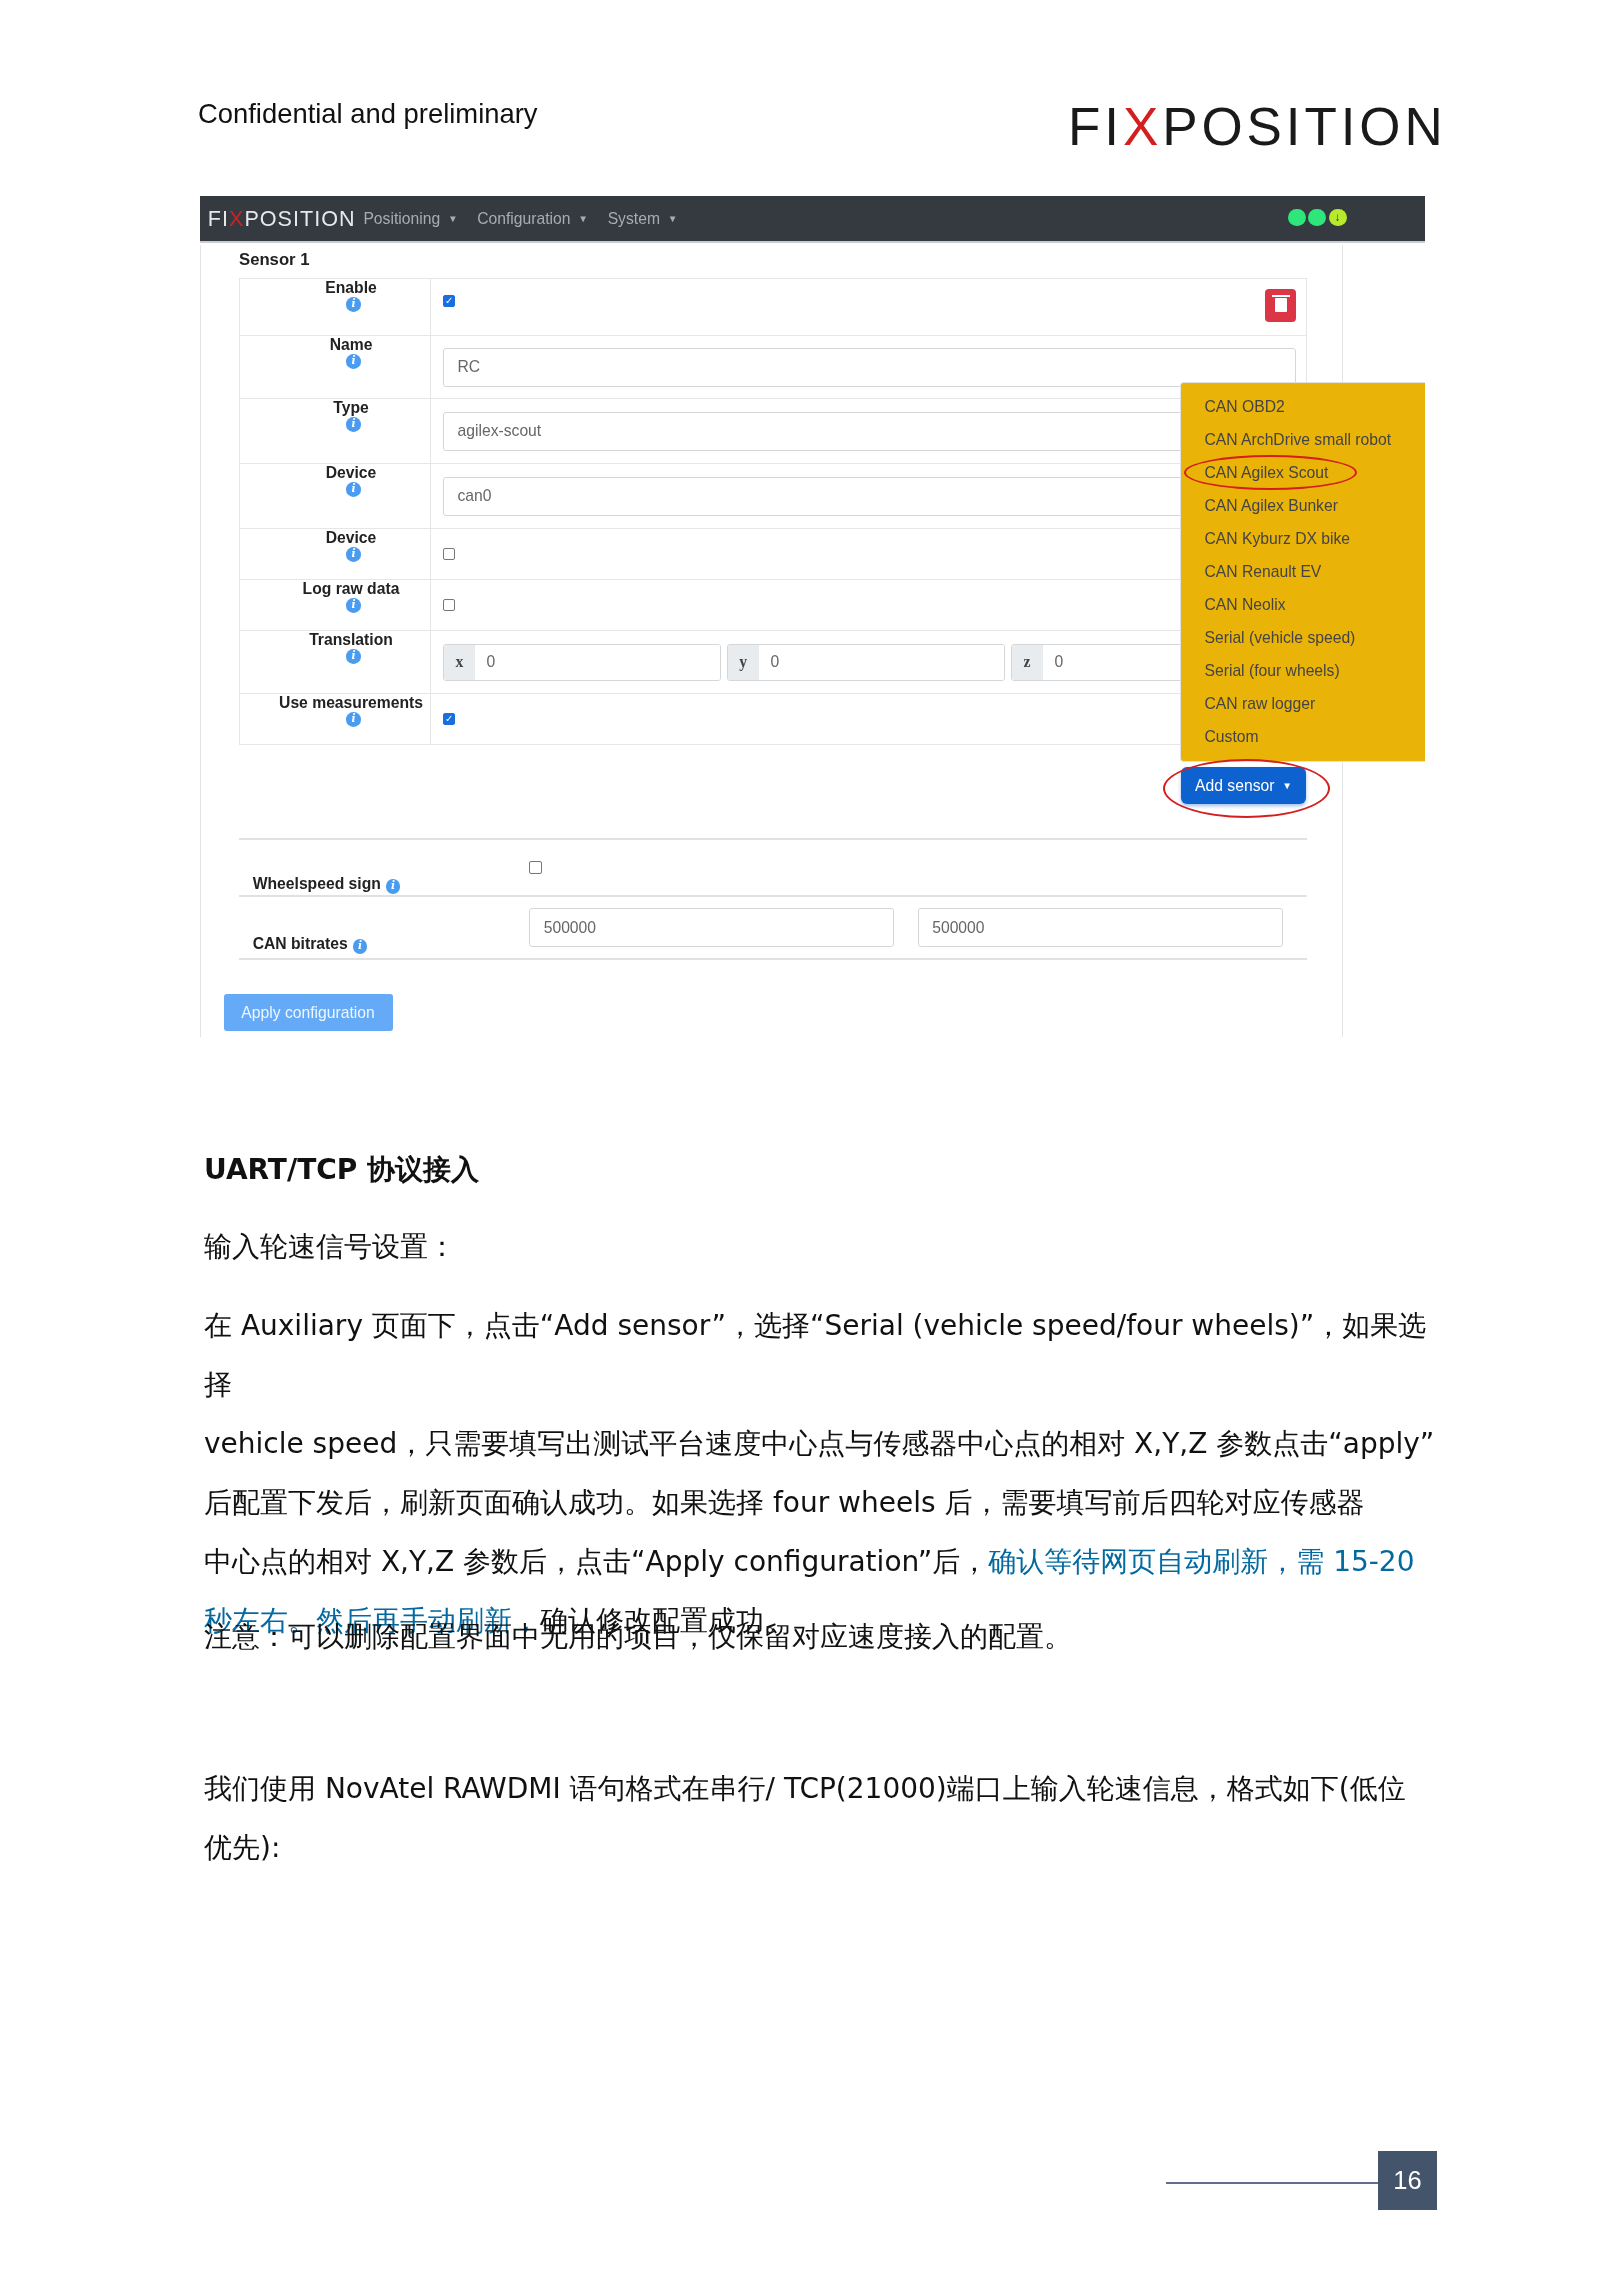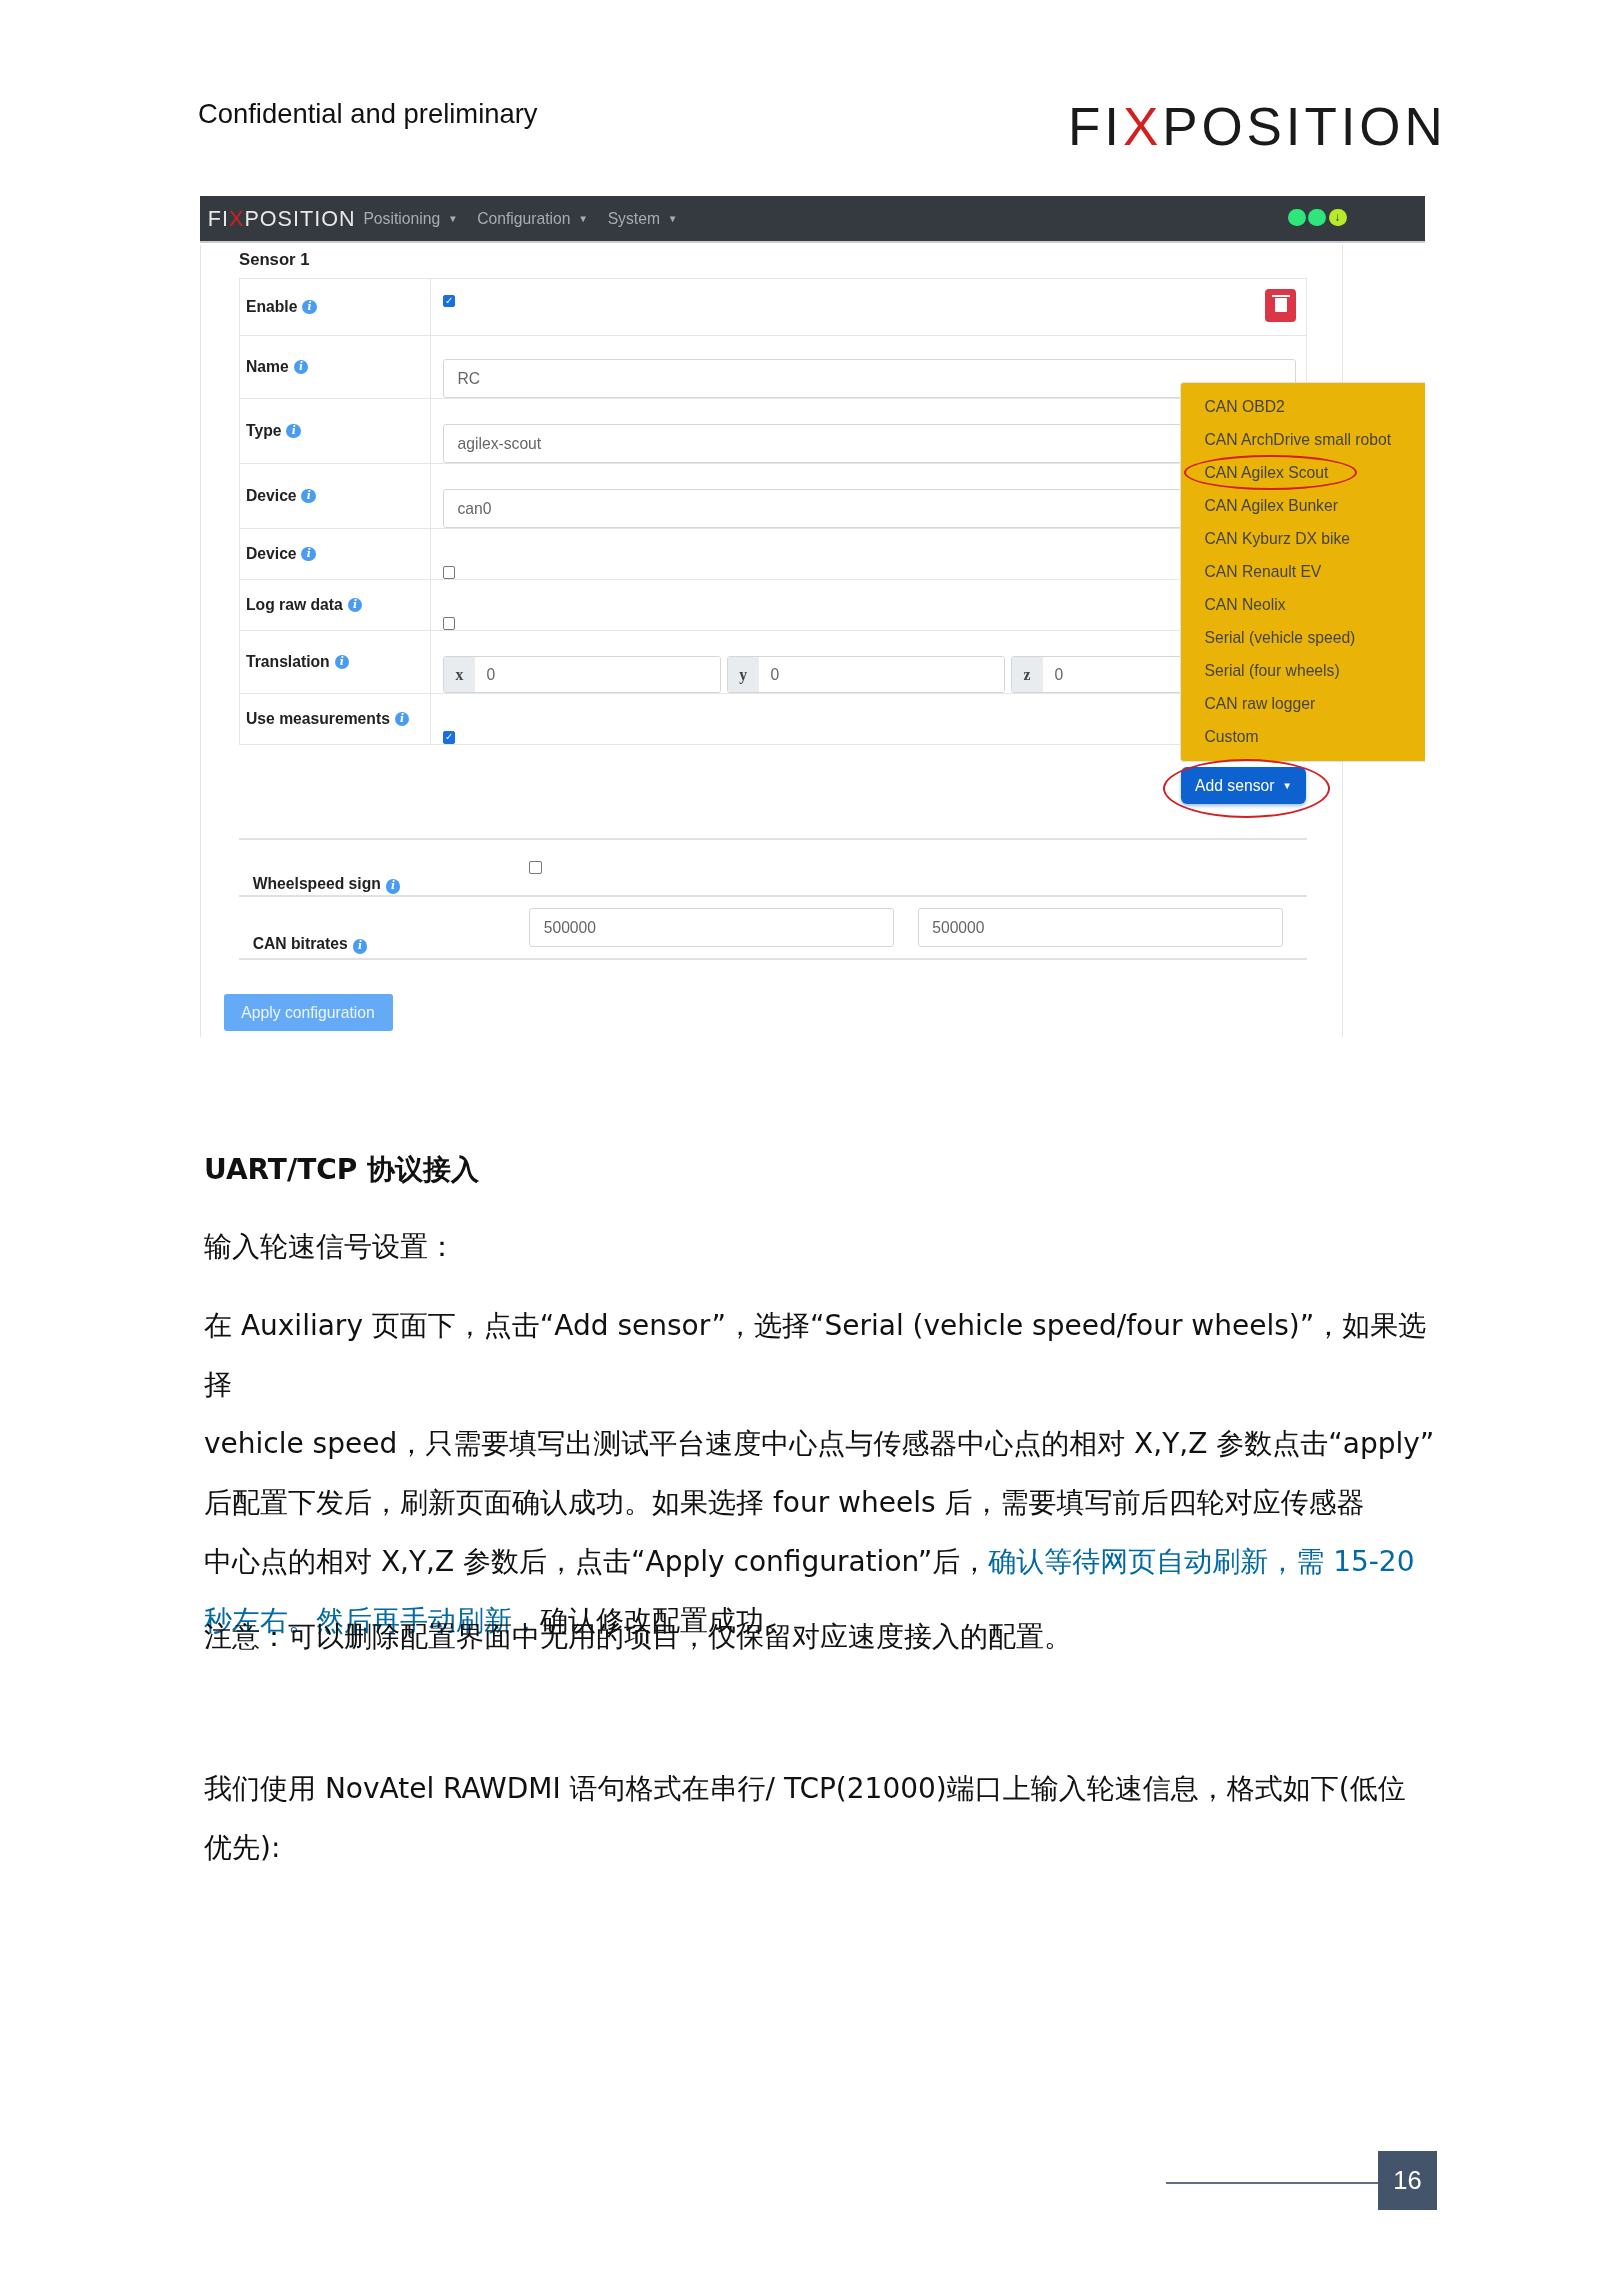--- a/index.html
+++ b/index.html
@@ -17,23 +17,23 @@
   .nav-item { color: #a8acb1; font-size: 15.7px; margin-right: 19.6px; display: flex; align-items: center; }
   .nav-item .caret { font-size: 9.8px; margin-left: 7.8px; }
   .status-dots { position: absolute; left: 1088px; top: 12.7px; display: flex; gap: 2.9px; }
   .dot { width: 17.6px; height: 17.6px; border-radius: 50%; background: #2ee67a; }
   .dot.dl { background: #b6ea2b; color: #2b2f33; font-size: 11.8px; display:flex; align-items:center; justify-content:center; font-weight:bold; }
   .vline { position: absolute; top: 49px; width: 1px; background: #e2e4e6; }
 
   .sensor-title { position: absolute; left: 39px; top: 54px; font-size: 16.7px; font-weight: bold; color: #222; }
   .tbl { position: absolute; left: 39px; top: 82px; width: 1068px; border-top: 1px solid #e4e6e8; }
   .row { position: relative; border-bottom: 1px solid #e4e6e8; display: flex; }
-  .row .lbl { width: 192px; border-left: 1px solid #e4e6e8; border-right: 1px solid #e4e6e8; padding-left: 6px; display: flex; align-items: center; font-size: 15.7px; font-weight: bold; color: #222; }
+  .row .lbl { width: 192px; border-left: 1px solid #e4e6e8; border-right: 1px solid #e4e6e8; padding-left: 32px; display: flex; align-items: center; font-size: 15.7px; font-weight: bold; color: #222; flex-direction: column; }
   .info { display: inline-block; width: 14.7px; height: 14.7px; border-radius: 50%; background: #4a9cf0; color: #fff; font-size: 10.8px; text-align: center; line-height: 14.7px; margin-left: 4.9px; font-weight: bold; font-style: italic; font-family: "DejaVu Serif", serif; }
-  .row .val { flex: 1; position: relative; display: flex; align-items: flex-end; padding-left: 11.8px; border-right: 1px solid #e4e6e8; }
+  .row .val { flex: 1; position: relative; display: flex; align-items: center; padding-left: 11.8px; border-right: 1px solid #e4e6e8; }
   .cb { width: 12.7px; height: 12.7px; border: 1px solid #777; border-radius: 2px; background: #fff; }
   .cb.on { background: #1a6fe0; border-color: #1a6fe0; color: #fff; font-size: 9.8px; line-height: 10.8px; text-align: center; }
   .inp { height: 39px; border: 1px solid #d4d7da; border-radius: 2.9px; padding-left: 13.7px; font-size: 15.7px; color: #666; display: flex; align-items: center; background: #fff; }
   .trash { position: absolute; right: 9.8px; top: 9.8px; width: 31px; height: 33px; background: #dc3545; border-radius: 3.9px; display:flex; align-items:center; justify-content:center; }
   .trash-glyph { width: 11.8px; height: 13.7px; background: #fff; border-radius: 1px; position: relative; }
   .trash-glyph::before { content:""; position:absolute; left:-2.9px; top:-3.9px; width:17.6px; height:2.9px; background:#fff; }
   .addon { display: flex; height: 37px; border: 1px solid #d4d7da; border-radius: 2.9px; overflow: hidden; margin-right: 5.9px; }
   .addon .k { width: 31px; background: #e9ecef; font-weight: bold; color: #444; font-size: 15.7px; display:flex; align-items:center; justify-content:center; font-family: "Liberation Serif", serif; }
   .addon .v { flex: 1; padding-left: 11.8px; display:flex; align-items:center; color:#666; font-size:15.7px; background:#fff; }
 

